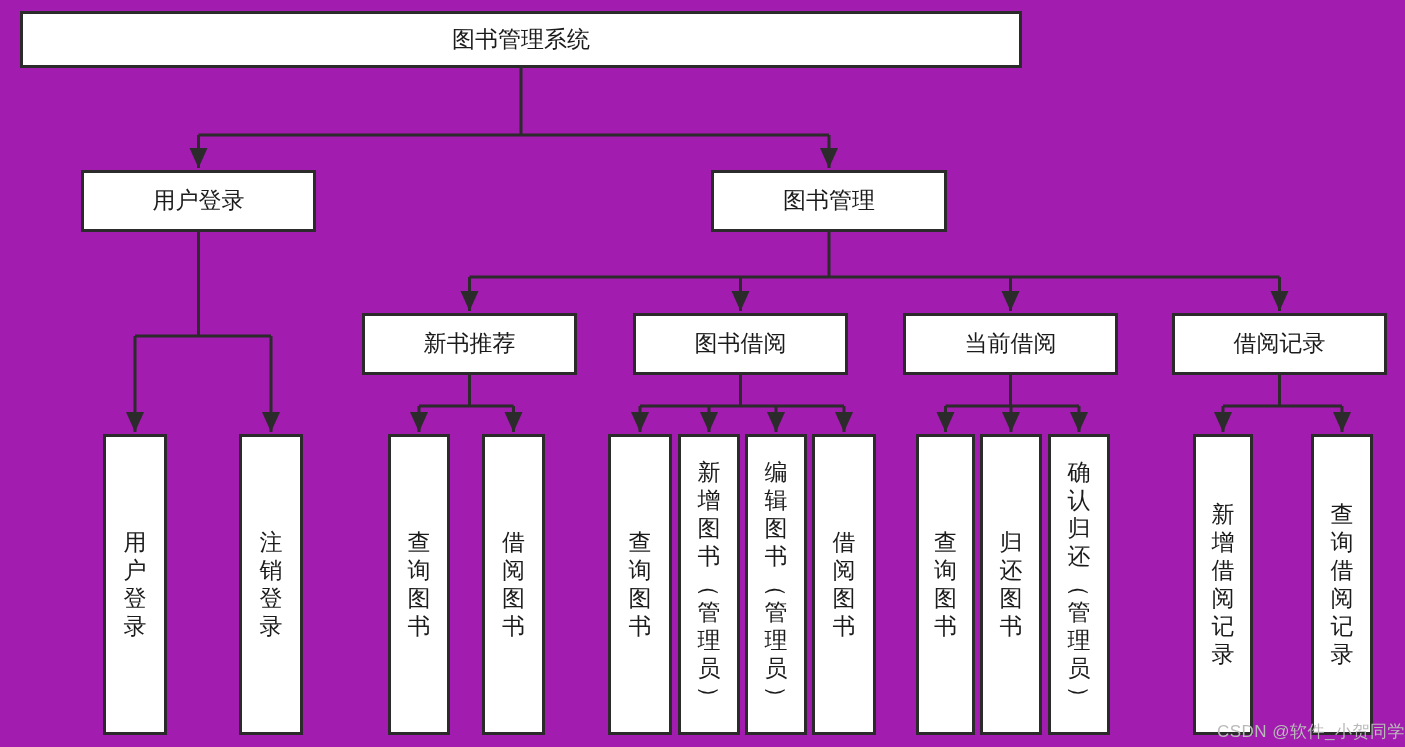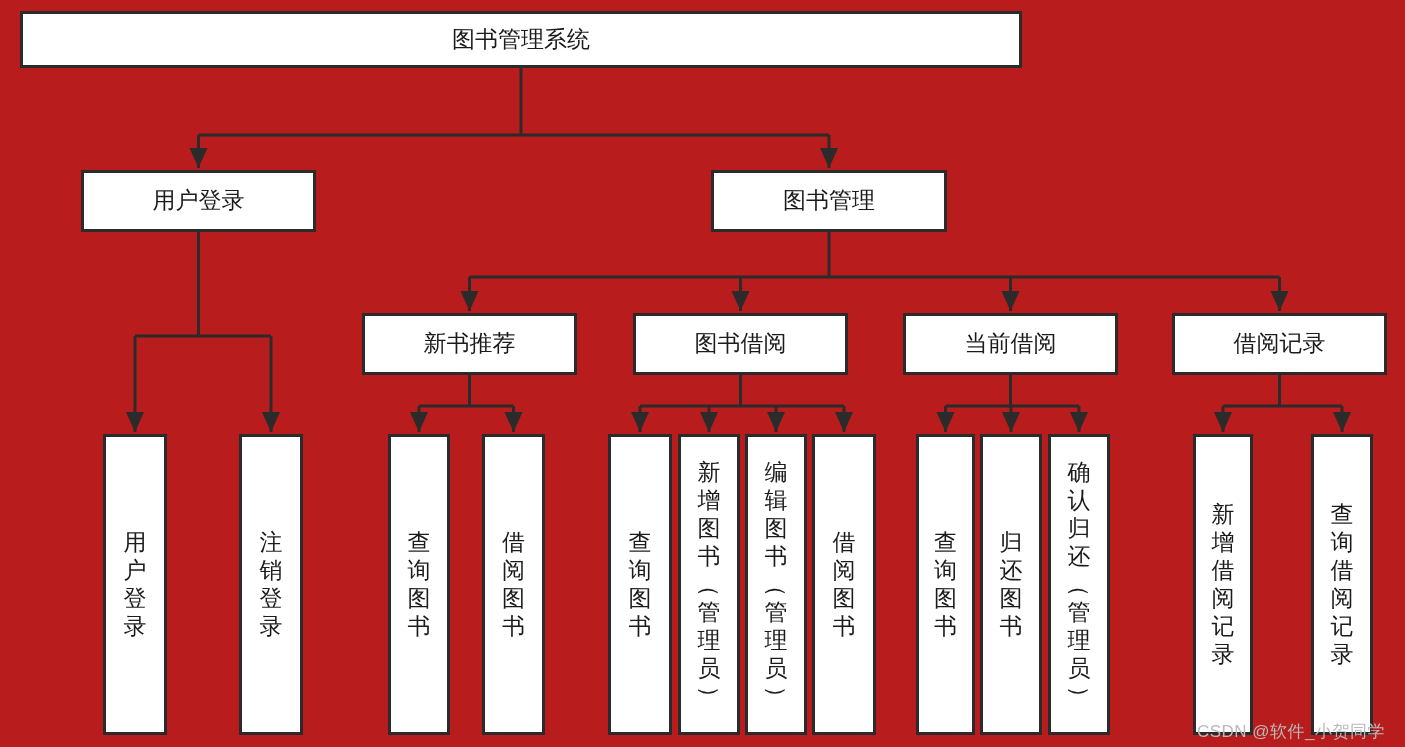--- a/index.html
+++ b/index.html
@@ -1,27 +1,27 @@
 <!DOCTYPE html>
 <html><head>
 <meta charset="utf-8">
 <style>
   html,body{margin:0;padding:0;background:#ffffff;}
   body{width:1405px;height:747px;overflow:hidden;
        font-family:"Liberation Sans","DejaVu Sans",sans-serif;}
-  #diagram-root{position:relative;width:1405px;height:747px;background:#b91c1c;}
+  #diagram-root{position:relative;width:1405px;height:747px;background:#a21caf;}
   svg#flow{position:absolute;top:0;left:0;width:1405px;height:747px;display:block;}
   .nodebox{fill:#ffffff;stroke:#2b2b2b;stroke-width:3;}
   .connector{stroke:#2b2b2b;stroke-width:3;fill:none;stroke-linecap:butt;}
   .arrowhead{fill:#2b2b2b;stroke:none;}
   .boxlabel-h{font-size:23px;fill:#1b1b1b;text-anchor:middle;
               dominant-baseline:middle;font-family:"Liberation Sans","DejaVu Sans",sans-serif;}
   .boxlabel-v{font-size:23px;fill:#1b1b1b;
               font-family:"Liberation Sans","DejaVu Sans",sans-serif;}
-  .watermark{position:absolute;right:20px;bottom:4px;font-size:17px;color:#b9b9b9;
+  .watermark{position:absolute;right:0;bottom:4px;font-size:17px;color:#b9b9b9;
              white-space:nowrap;letter-spacing:0.5px;
              font-family:"Liberation Sans","DejaVu Sans",sans-serif;}
 </style>
 </head>
 <body>
 
 <div id="diagram-root">
 
   <svg id="flow" viewBox="0 0 1405 747">
     <g id="connectors">

